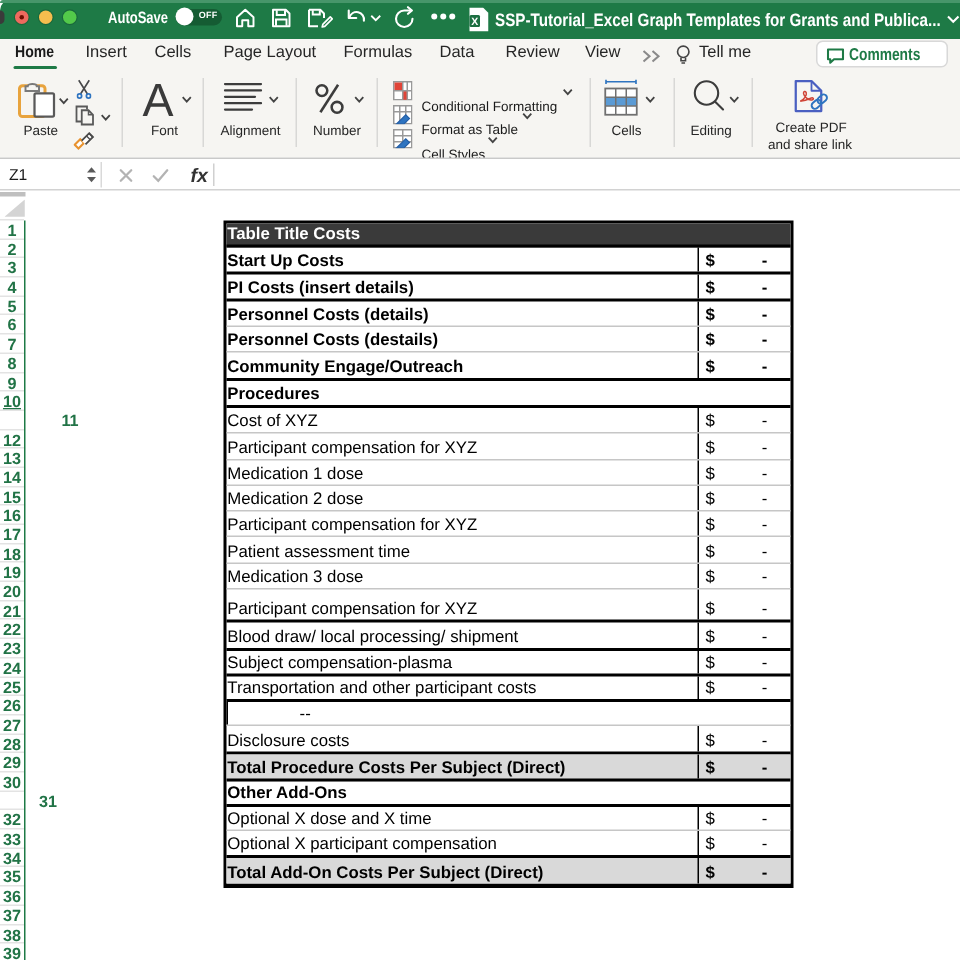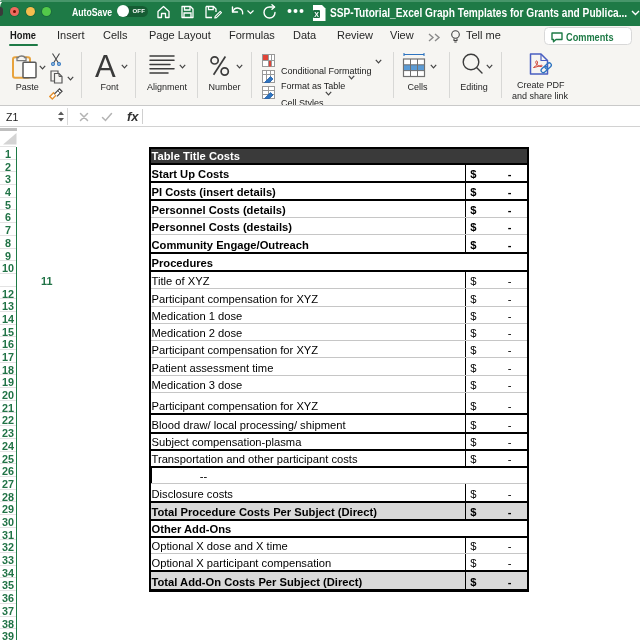--- a/index.html
+++ b/index.html
@@ -327,21 +327,21 @@
 <div class="rn" style="top:464.25px;">26</div>
 <div class="abs" style="left:0;top:463.25px;width:16px;height:1px;background:#e3e3e3;"></div>
 <div class="rn" style="top:476.94px;">27</div>
 <div class="abs" style="left:0;top:475.94px;width:16px;height:1px;background:#e3e3e3;"></div>
 <div class="rn" style="top:489.63px;">28</div>
 <div class="abs" style="left:0;top:488.63px;width:16px;height:1px;background:#e3e3e3;"></div>
 <div class="rn" style="top:502.32px;">29</div>
 <div class="abs" style="left:0;top:501.32px;width:16px;height:1px;background:#e3e3e3;"></div>
 <div class="rn" style="top:515.01px;">30</div>
 <div class="abs" style="left:0;top:514.01px;width:16px;height:1px;background:#e3e3e3;"></div>
-<div class="rn" style="top:527.70px;">31</div>
+<div class="rn" style="top:527.70px;margin-left:24px;">31</div>
 <div class="abs" style="left:0;top:526.70px;width:16px;height:1px;background:#e3e3e3;"></div>
 <div class="rn" style="top:540.39px;">32</div>
 <div class="abs" style="left:0;top:539.39px;width:16px;height:1px;background:#e3e3e3;"></div>
 <div class="rn" style="top:553.08px;">33</div>
 <div class="abs" style="left:0;top:552.08px;width:16px;height:1px;background:#e3e3e3;"></div>
 <div class="rn" style="top:565.77px;">34</div>
 <div class="abs" style="left:0;top:564.77px;width:16px;height:1px;background:#e3e3e3;"></div>
 <div class="rn" style="top:578.46px;">35</div>
 <div class="abs" style="left:0;top:577.46px;width:16px;height:1px;background:#e3e3e3;"></div>
 <div class="rn" style="top:591.15px;">36</div>
@@ -389,21 +389,21 @@
       <div class="c1">Community Engage/Outreach</div>
       <div class="c2">
         <span>$</span>
         <span>-</span>
       </div>
     </div>
 <div class="trow t-bold" style="height:15.8px;border-bottom:2.5px solid #000;">
       <div class="c1" style="width:100%">Procedures</div>
     </div>
 <div class="trow" style="height:16.6px;border-bottom:1px solid #c6c6c6;">
-      <div class="c1">Title of XYZ</div>
+      <div class="c1">Cost of XYZ</div>
       <div class="c2">
         <span>$</span>
         <span>-</span>
       </div>
     </div>
 <div class="trow" style="height:16.5px;border-bottom:1px solid #c6c6c6;">
       <div class="c1">Participant compensation for XYZ</div>
       <div class="c2">
         <span>$</span>
         <span>-</span>

